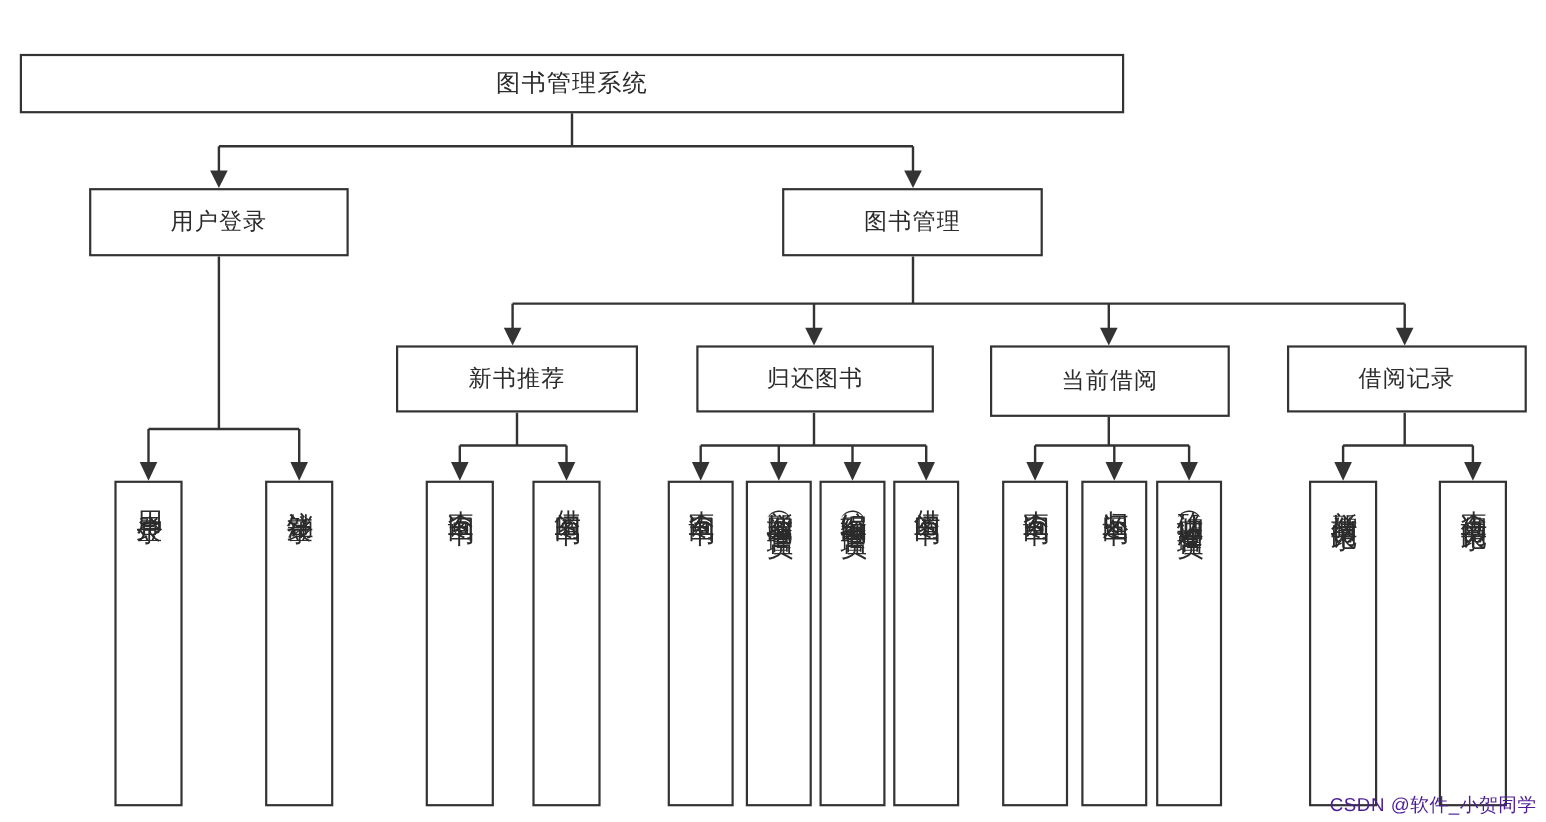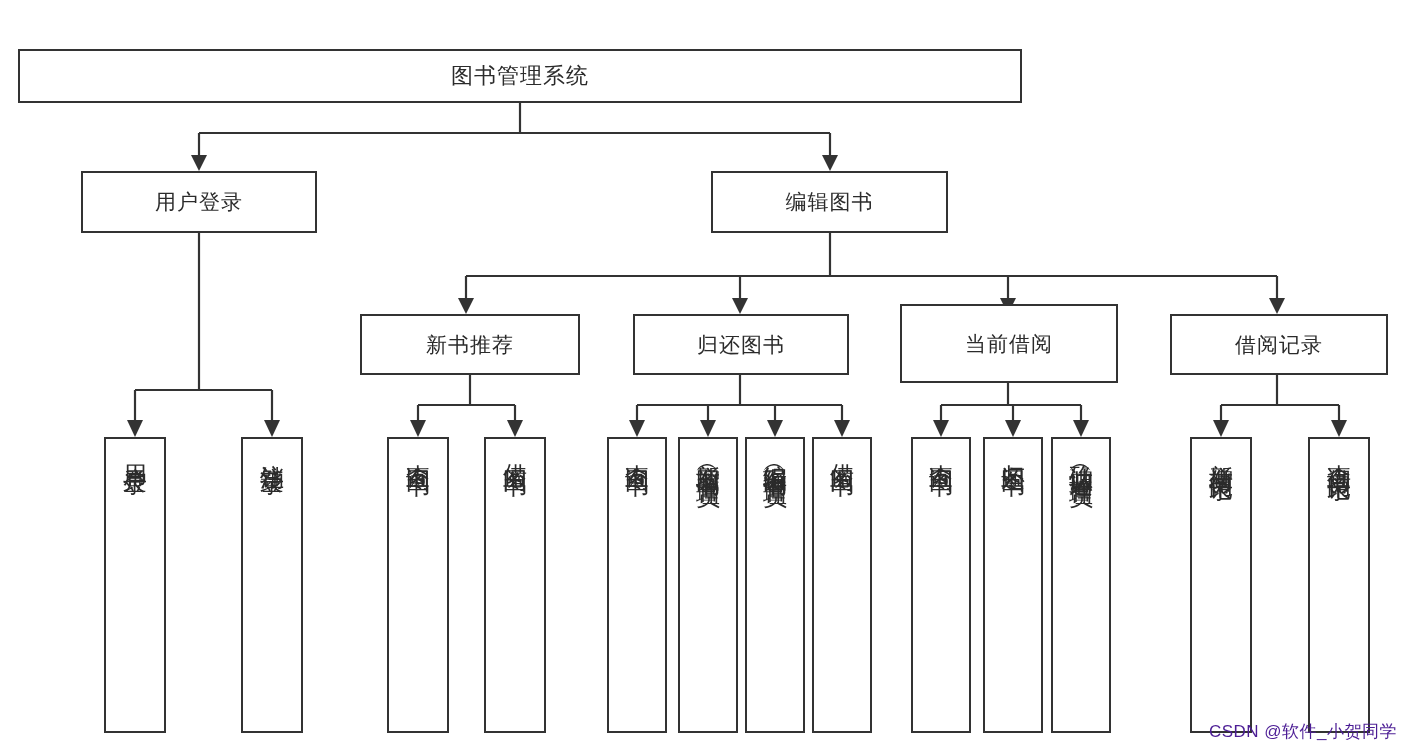--- a/index.html
+++ b/index.html
@@ -147,30 +147,30 @@
   </svg>
 
   <div class="node root" style="left: 18px; top: 13px; width: 1004px; height: 54px; margin-top: 36px;">
     <span class="label">图书管理系统</span>
   </div>
 
   <div class="node level2" style="left: 81px; top: 171px; width: 236px; height: 62px;">
     <span class="label">用户登录</span>
   </div>
   <div class="node level2" style="left: 711px; top: 171px; width: 237px; height: 62px;">
-    <span class="label">编辑图书</span>
+    <span class="label">图书管理</span>
   </div>
 
   <div class="node level3" style="left: 360px; top: 314px; width: 220px; height: 61px;">
     <span class="label">新书推荐</span>
   </div>
   <div class="node level3" style="left: 633px; top: 314px; width: 216px; height: 61px;">
     <span class="label">归还图书</span>
   </div>
-  <div class="node level3" style="left: 900px; top: 304px; width: 218px; height: 79px;">
+  <div class="node level3" style="left: 900px; top: 314px; width: 218px; height: 65px;">
     <span class="label">当前借阅</span>
   </div>
   <div class="node level3" style="left: 1170px; top: 314px; width: 218px; height: 61px;">
     <span class="label">借阅记录</span>
   </div>
 
   <div class="node leaf" style="left: 104px; top: 437px; width: 62px; height: 296px;">
     <span class="label">用户登录</span>
   </div>
   <div class="node leaf" style="left: 241px; top: 437px; width: 62px; height: 296px;">

